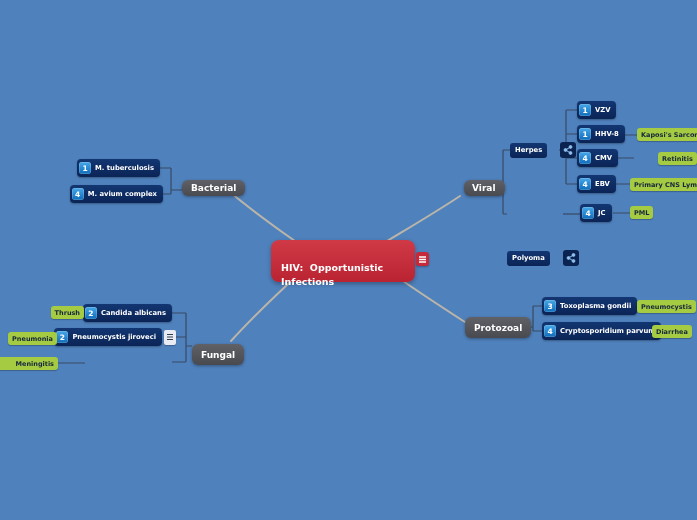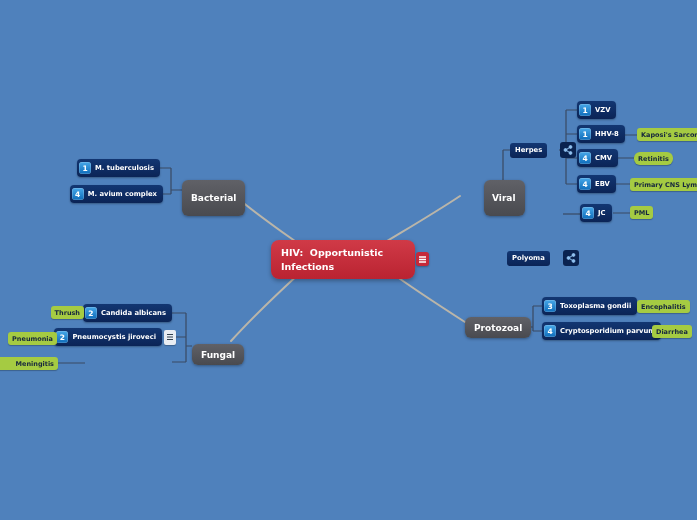--- a/index.html
+++ b/index.html
@@ -7,37 +7,37 @@
   body { font-family:"DejaVu Sans","Liberation Sans",sans-serif; }
 
   .canvas { position:relative; width:697px; height:520px; background:#4f81bc; overflow:hidden; }
   .connectors { position:absolute; left:0; top:0; width:697px; height:520px; }
 
   
   .center-node {
     position:absolute; left:271px; top:240px; width:144px; height:39px;
     background:linear-gradient(#d03a47,#ba2331); border-radius:8px;
     color:#fff; font-weight:bold; font-size:9.5px; line-height:1.5;
-    padding:6px 10px; white-space:pre-wrap; box-shadow:0 2px 4px rgba(0,0,0,.3);
+    padding:21px 10px; white-space:pre-wrap; box-shadow:0 2px 4px rgba(0,0,0,.3);
   }
   .note-red {
     position:absolute; left:416px; top:252px; width:13px; height:14px;
     background:#c5293a; border-radius:3px; display:flex; align-items:center; justify-content:center;
     box-shadow:0 1px 2px rgba(0,0,0,.3);
   }
 
   
   .group {
-    position:absolute; display:flex; align-items:center; height:36px; padding:0 9px;
+    position:absolute; display:flex; align-items:center; height:16px; padding:0 9px;
     background:linear-gradient(#606167,#494a4f); border-radius:6px;
     color:#fff; font-weight:bold; font-size:9px; box-shadow:0 1px 3px rgba(0,0,0,.35);
     white-space:nowrap;
   }
   .g-bacterial { left:182px; top:180px; }
-  .g-viral     { left:484px; top:180px;padding-left:8px; }
+  .g-viral     { left:464px; top:180px;padding-left:8px; }
   .g-fungal    { left:192px; top:336px; height:21px;margin-top:8px; }
   .g-protozoal { left:465px; top:317px; height:21px; }
 
   
   .child {
     position:absolute; height:18px; display:flex; align-items:center; gap:4px;
     background:linear-gradient(#123672,#0b2456); border-radius:4px; padding:0 6px 0 2px;
     color:#fff; font-size:6.8px; font-weight:bold; white-space:nowrap;
     box-shadow:0 1px 2px rgba(0,0,0,.3);
   }
@@ -78,21 +78,21 @@
   }
 
   
   .tag {
     position:absolute; height:13px; display:flex; align-items:center; padding:0 4px;
     background:#a5cb42; border-radius:3px; color:#16263e;
     font-size:6.5px; font-weight:bold; white-space:nowrap;
     box-shadow:0 1px 1px rgba(0,0,0,.25);
   }
   .t-kaposi     { left:637px;  top:128px; }
-  .t-retinitis  { left:634px;  top:152px;border-radius:6px; }
+  .t-retinitis  { left:658px;  top:152px; }
   .t-pcl        { left:630px;  top:178px; }
   .t-pml        { left:630px;  top:206px; }
   .t-enceph     { left:637px;  top:300px; }
   .t-diarrhea   { left:652px;  top:325px; }
   .t-thrush     { right:613px; top:306px; }
   .t-pneumonia  { right:640px; top:332px; }
   .t-meningitis { right:639px; top:357px;padding-left:30px; }
 
   .note-white {
     width:12px; height:15px; background:#e9edf3; border-radius:2px;
@@ -231,16 +231,16 @@
 
   <div class="child c-toxo">
     <span class="badge">3</span>
     <span>Toxoplasma gondii</span>
   </div>
   <div class="child c-cryptosp">
     <span class="badge">4</span>
     <span>Cryptosporidium parvum</span>
   </div>
 
-  <div class="tag t-enceph">Encephalitis</div>
+  <div class="tag t-enceph">Pneumocystis</div>
   <div class="tag t-diarrhea">Diarrhea</div>
 
 </div>
 
 </body></html>

